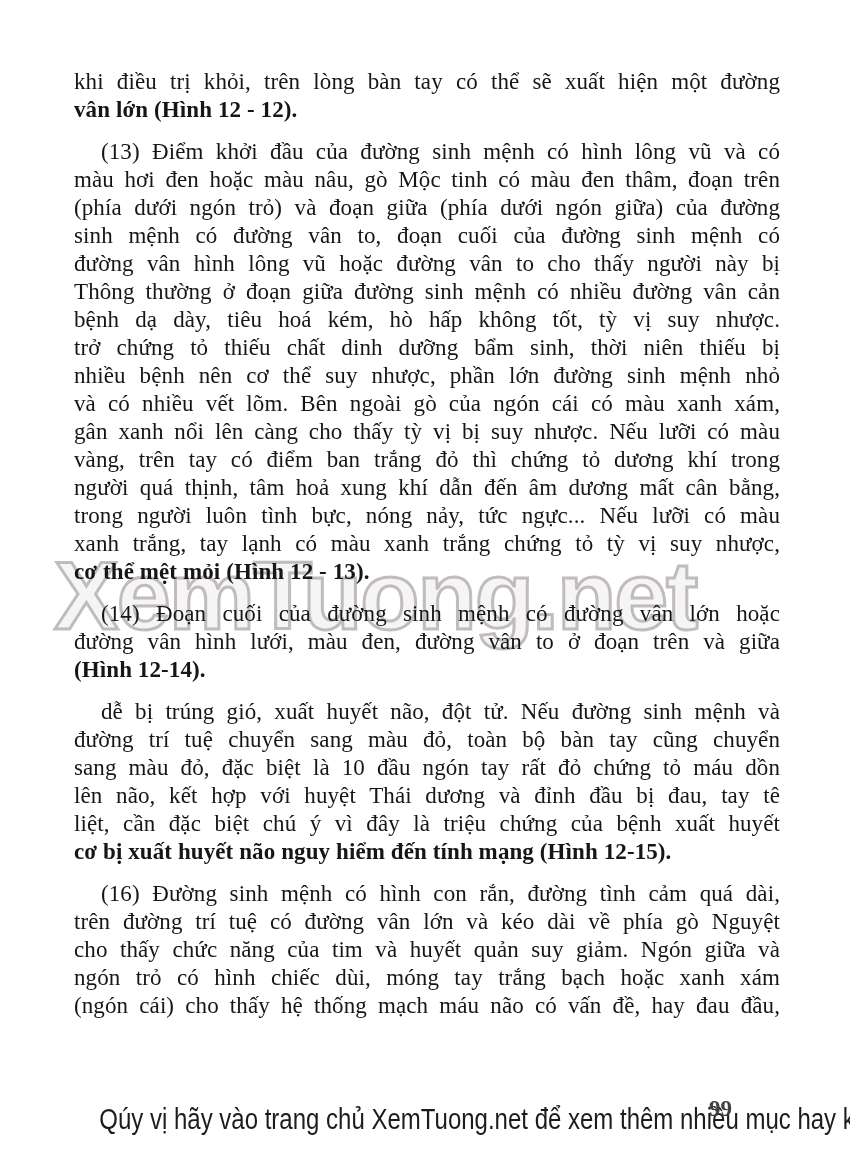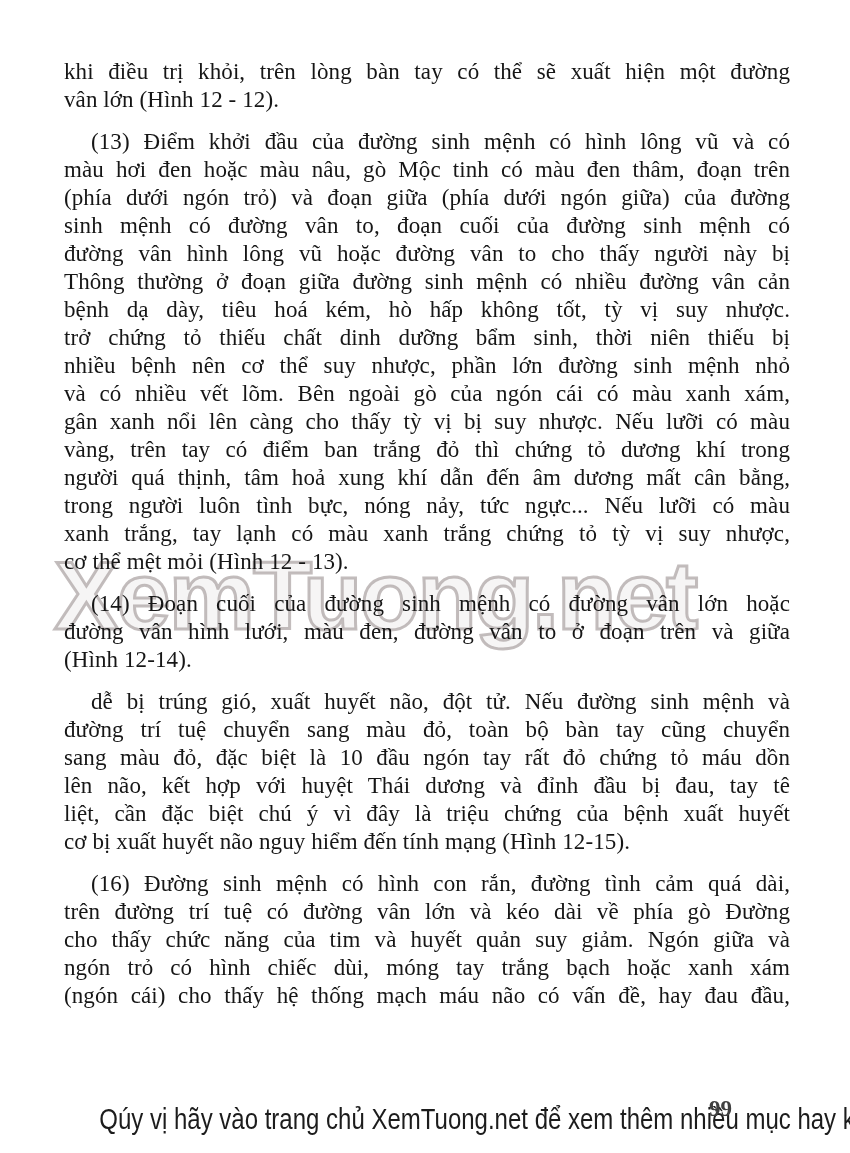--- a/index.html
+++ b/index.html
@@ -15,32 +15,32 @@
     position:relative;
     width:850px;height:1153px;
     background:var(--paper);
     overflow:hidden;
     font-family:"Liberation Serif",serif;
     color:var(--ink);
   }
   .content{
     position:absolute;left:64px;top:58px;width:726px;z-index:2;
   }
-  .paragraph{margin:0;}
+  .paragraph{margin:10px;}
   .paragraph.gap{margin-top:14px;}
   .line{
     font-size:23px;
     line-height:28px;
     height:28px;
     text-align:justify;
     text-align-last:justify;
     overflow:hidden;
     letter-spacing:0.1px;
   }
-  .line.last-left{text-align-last:left;}
+  .line.last-left{text-align-last:left;font-weight:bold;}
   .paragraph.indented .line:first-child{text-indent:27px;}
   .watermark{
     position:absolute;left:54px;top:540px;z-index:1;
     font-family:Liberation Sans, sans-serif;
     font-weight:bold;
     font-size:97px;
     letter-spacing:-2px;
     color:var(--wm_fill);
     -webkit-text-stroke:3px var(--wm_stroke);
     white-space:nowrap;
@@ -104,21 +104,21 @@
       <div class="paragraph indented gap">
         <div class="line">dễ bị trúng gió, xuất huyết não, đột tử. Nếu đường sinh mệnh và</div>
         <div class="line">đường trí tuệ chuyển sang màu đỏ, toàn bộ bàn tay cũng chuyển</div>
         <div class="line">sang màu đỏ, đặc biệt là 10 đầu ngón tay rất đỏ chứng tỏ máu dồn</div>
         <div class="line">lên não, kết hợp với huyệt Thái dương và đỉnh đầu bị đau, tay tê</div>
         <div class="line">liệt, cần đặc biệt chú ý vì đây là triệu chứng của bệnh xuất huyết</div>
         <div class="line last-left">cơ bị xuất huyết não nguy hiểm đến tính mạng (Hình 12-15).</div>
       </div>
       <div class="paragraph indented gap">
         <div class="line">(16) Đường sinh mệnh có hình con rắn, đường tình cảm quá dài,</div>
-        <div class="line">trên đường trí tuệ có đường vân lớn và kéo dài về phía gò Đường</div>
+        <div class="line">trên đường trí tuệ có đường vân lớn và kéo dài về phía gò Nguyệt</div>
         <div class="line">cho thấy chức năng của tim và huyết quản suy giảm. Ngón giữa và</div>
         <div class="line">ngón trỏ có hình chiếc dùi, móng tay trắng bạch hoặc xanh xám</div>
         <div class="line">(ngón cái) cho thấy hệ thống mạch máu não có vấn đề, hay đau đầu,</div>
       </div>
     </main>
 
   <div class="footer">
     <span class="footer-text">Qúy vị hãy vào trang chủ XemTuong.net để xem thêm nhiều mục hay khác</span>
   </div>
 

